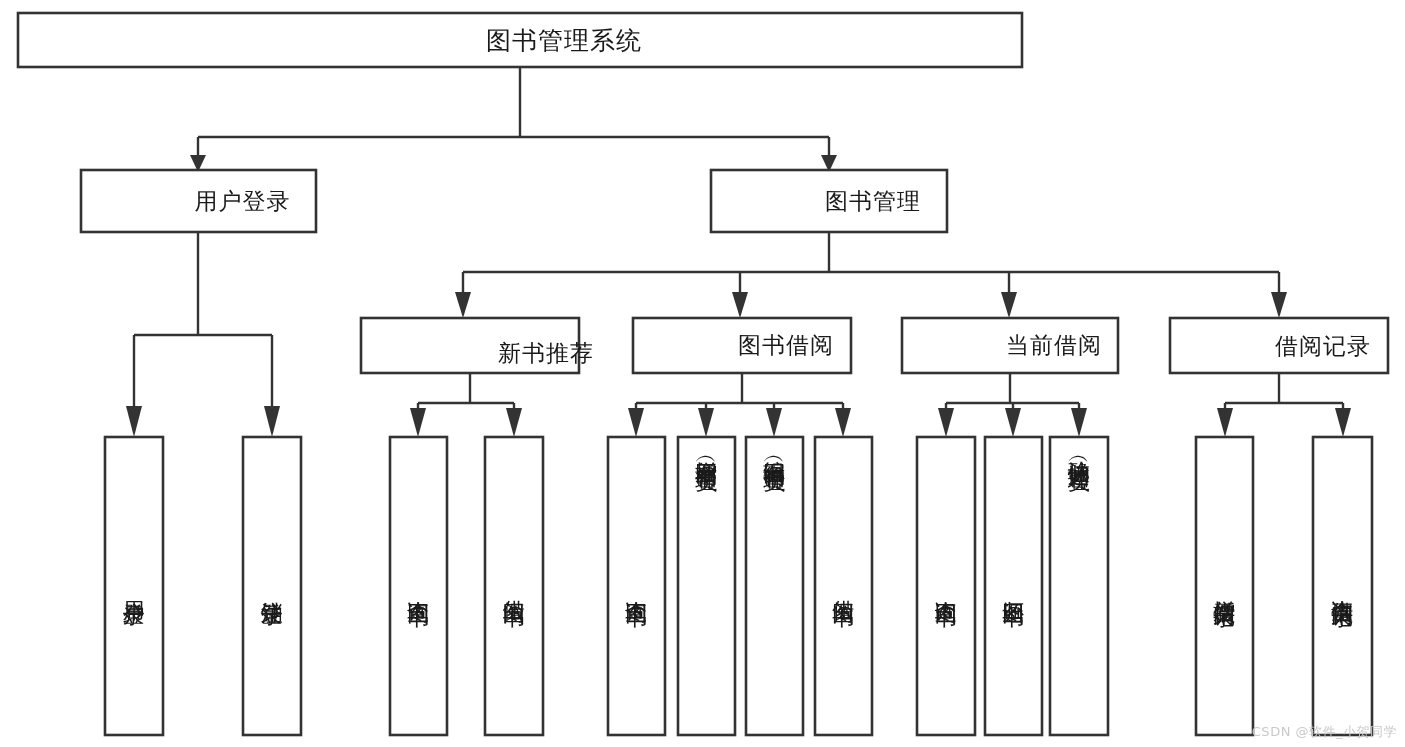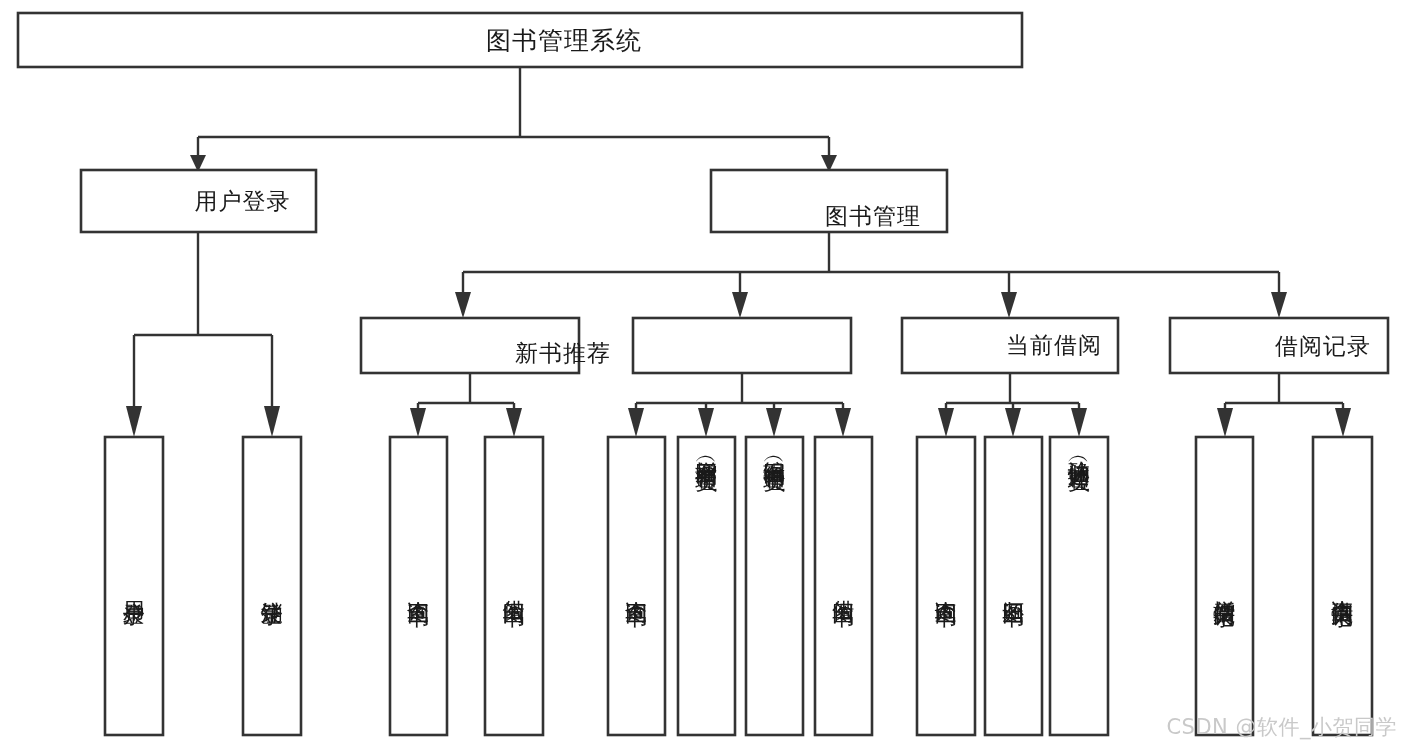--- a/index.html
+++ b/index.html
@@ -41,21 +41,21 @@
   }
   .arrow-head {
     fill: #333333;
     stroke: none;
   }
   .watermark {
     position: absolute;
     right: 8px;
     bottom: 6px;
     font-family: "DejaVu Sans", "Liberation Sans", sans-serif;
-    font-size: 21px;
+    font-size: 13px;
     color: #c9c9c9;
     white-space: nowrap;
     letter-spacing: 0.5px;
     user-select: none;
   }
   .vlabel-wrap {
     position: absolute;
     display: flex;
     align-items: center;
     justify-content: center;
@@ -194,28 +194,31 @@
   </svg>
 
   <div class="hlabel-wrap" style="left:18px; top:13px; width:1004px; height:54px;">
     <span class="hlabel-text" style="font-size:25px;">图书管理系统</span>
   </div>
 
   <div class="hlabel-wrap" style="left:81px; top:170px; width:235px; height:62px;">
     <span class="hlabel-text">用户登录</span>
   </div>
 
-  <div class="hlabel-wrap" style="left:711px; top:170px; width:236px; height:62px;align-items:flex-end;">
+  <div class="hlabel-wrap" style="left:711px; top:170px; width:236px; height:62px;">
     <span class="hlabel-text">图书管理</span>
   </div>
 
-  <div class="hlabel-wrap" style="left:378px; top:318px; width:218px; height:70px;padding-left:32px;">
+  <div class="hlabel-wrap" style="left:361px; top:318px; width:218px; height:70px;padding-left:32px;">
     <span class="hlabel-text">新书推荐</span>
   </div>
 
+  <div class="hlabel-wrap" style="left:633px; top:318px; width:218px; height:55px;">
+    <span class="hlabel-text">图书借阅</span>
+  </div>
 
   <div class="hlabel-wrap" style="left:902px; top:318px; width:216px; height:55px;text-align:center;">
     <span class="hlabel-text">当前借阅</span>
   </div>
 
   <div class="hlabel-wrap" style="left:1170px; top:318px; width:218px; height:56px;">
     <span class="hlabel-text">借阅记录</span>
   </div>
 
   <div class="vlabel-wrap" style="left:105px; top:437px; width:58px; height:298px;">

